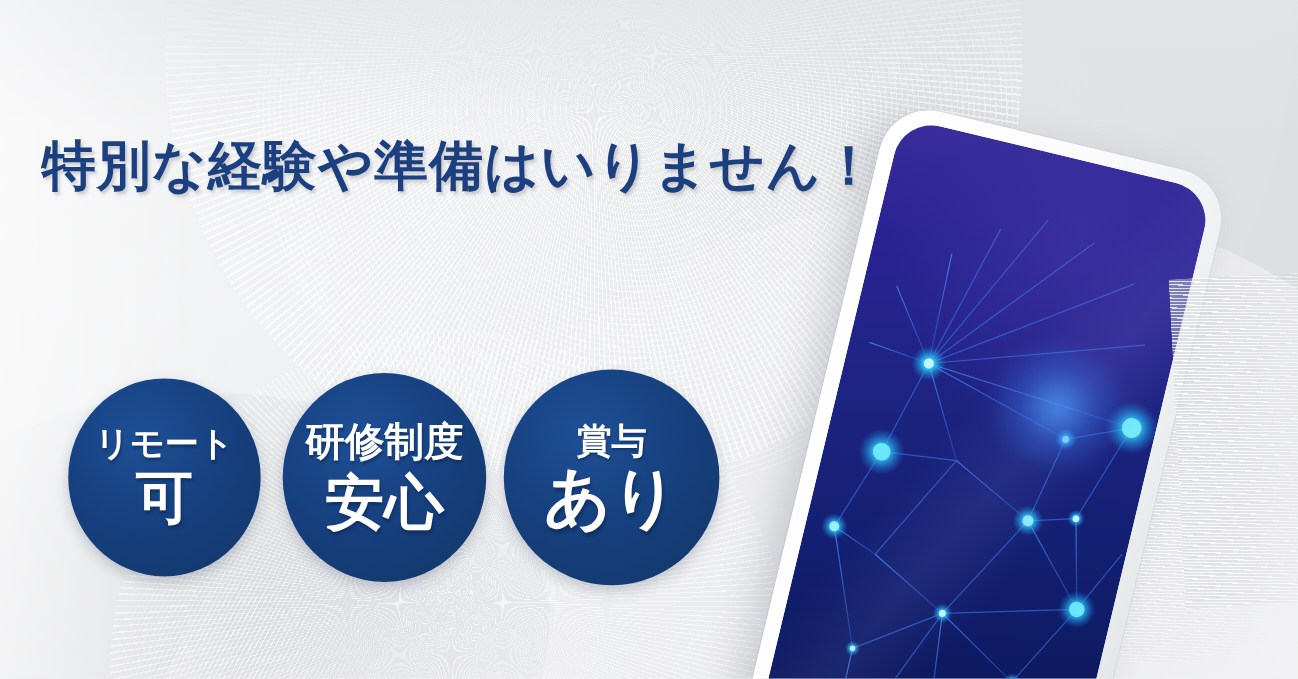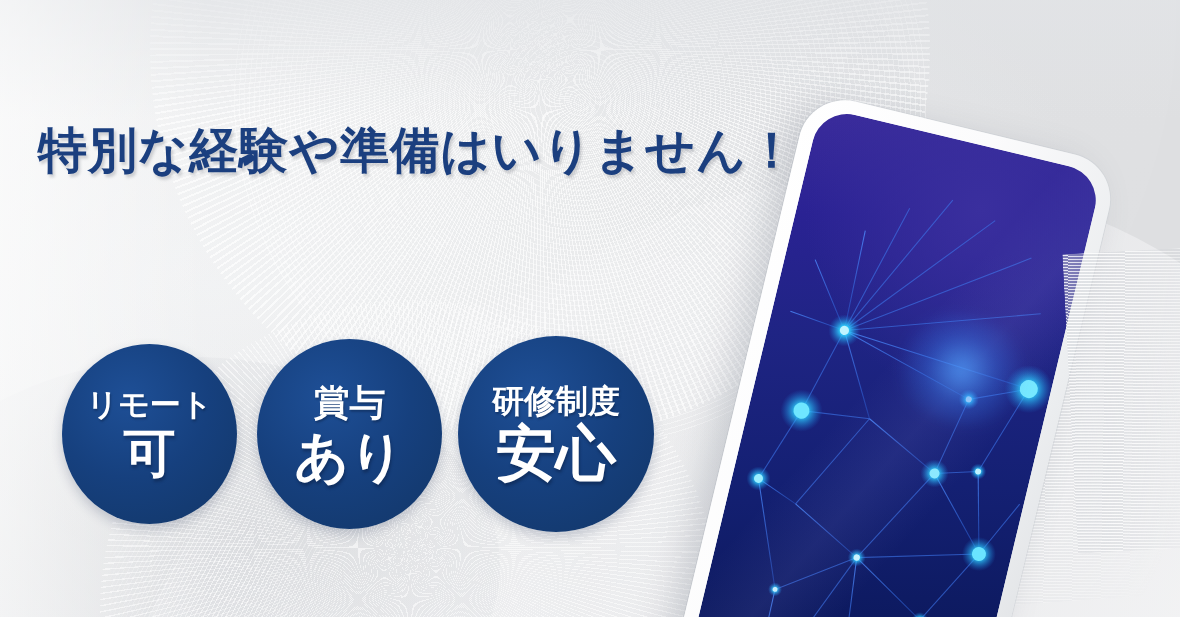--- a/index.html
+++ b/index.html
@@ -402,22 +402,22 @@
   <div class="hatch-phone-right"></div>
 
   <div class="headline">特別な経験や準備はいりません！</div>
 
   <div class="badges">
     <div class="badge">
       <div class="badge-top">リモート</div>
       <div class="badge-bottom">可</div>
     </div>
     <div class="badge">
+      <div class="badge-top">研修制度</div>
+      <div class="badge-bottom">安心</div>
+    </div>
+    <div class="badge">
       <div class="badge-top">賞与</div>
       <div class="badge-bottom">あり</div>
     </div>
-    <div class="badge">
-      <div class="badge-top">研修制度</div>
-      <div class="badge-bottom">安心</div>
-    </div>
   </div>
 
 </div>
 
 </body></html>

